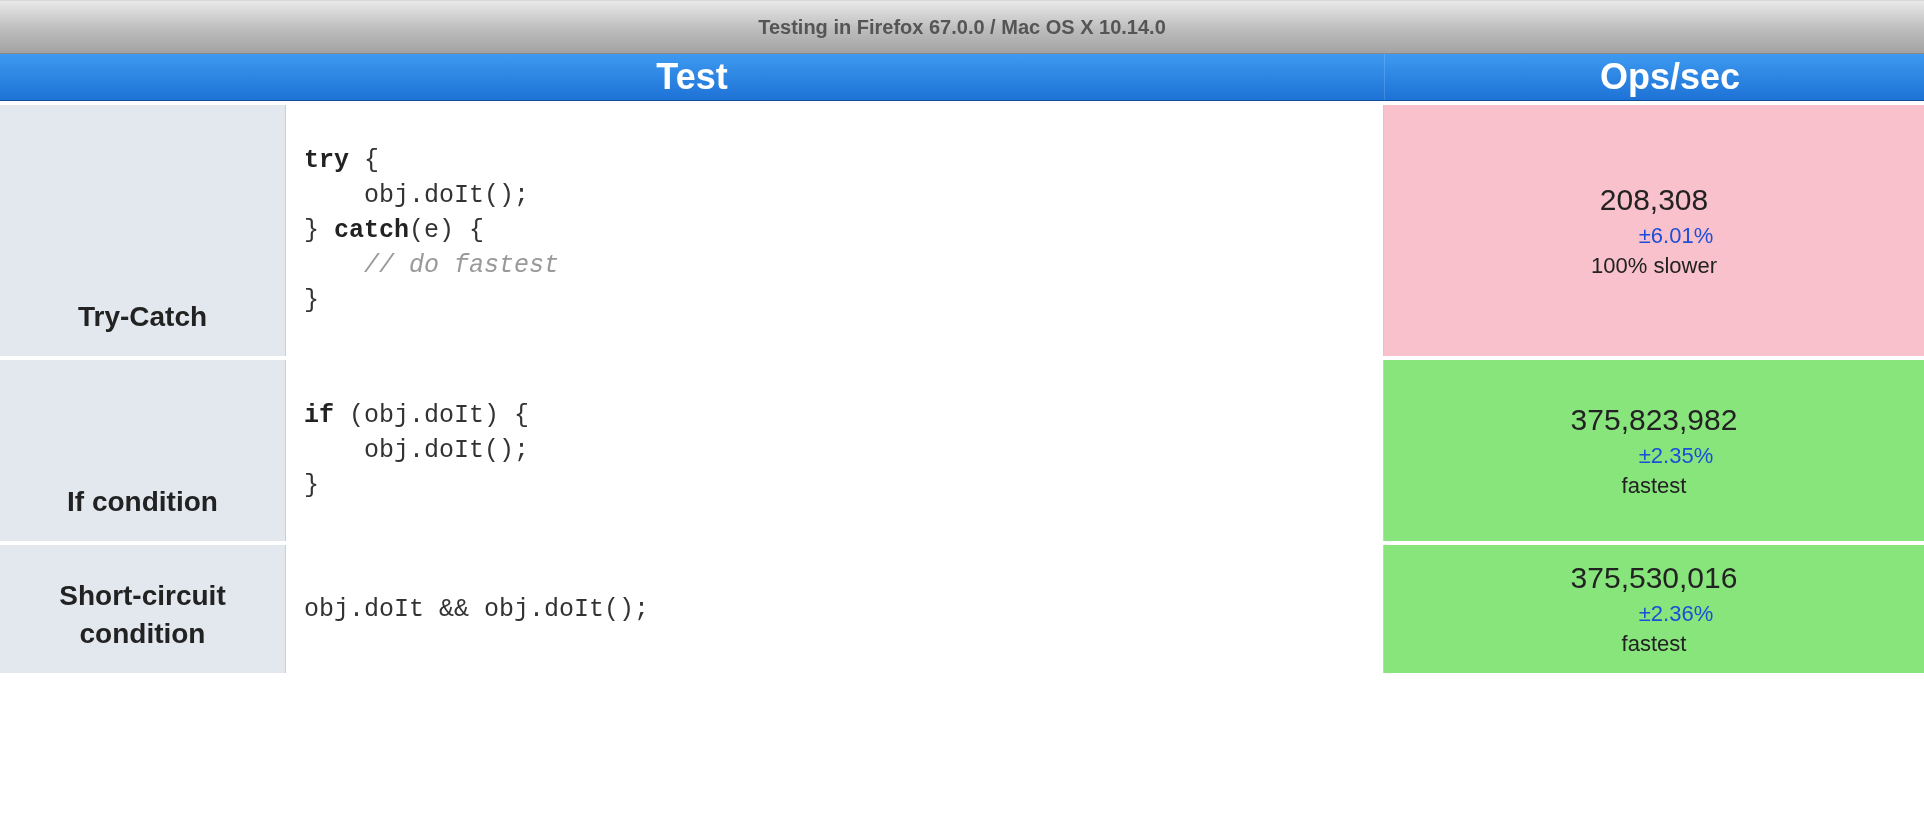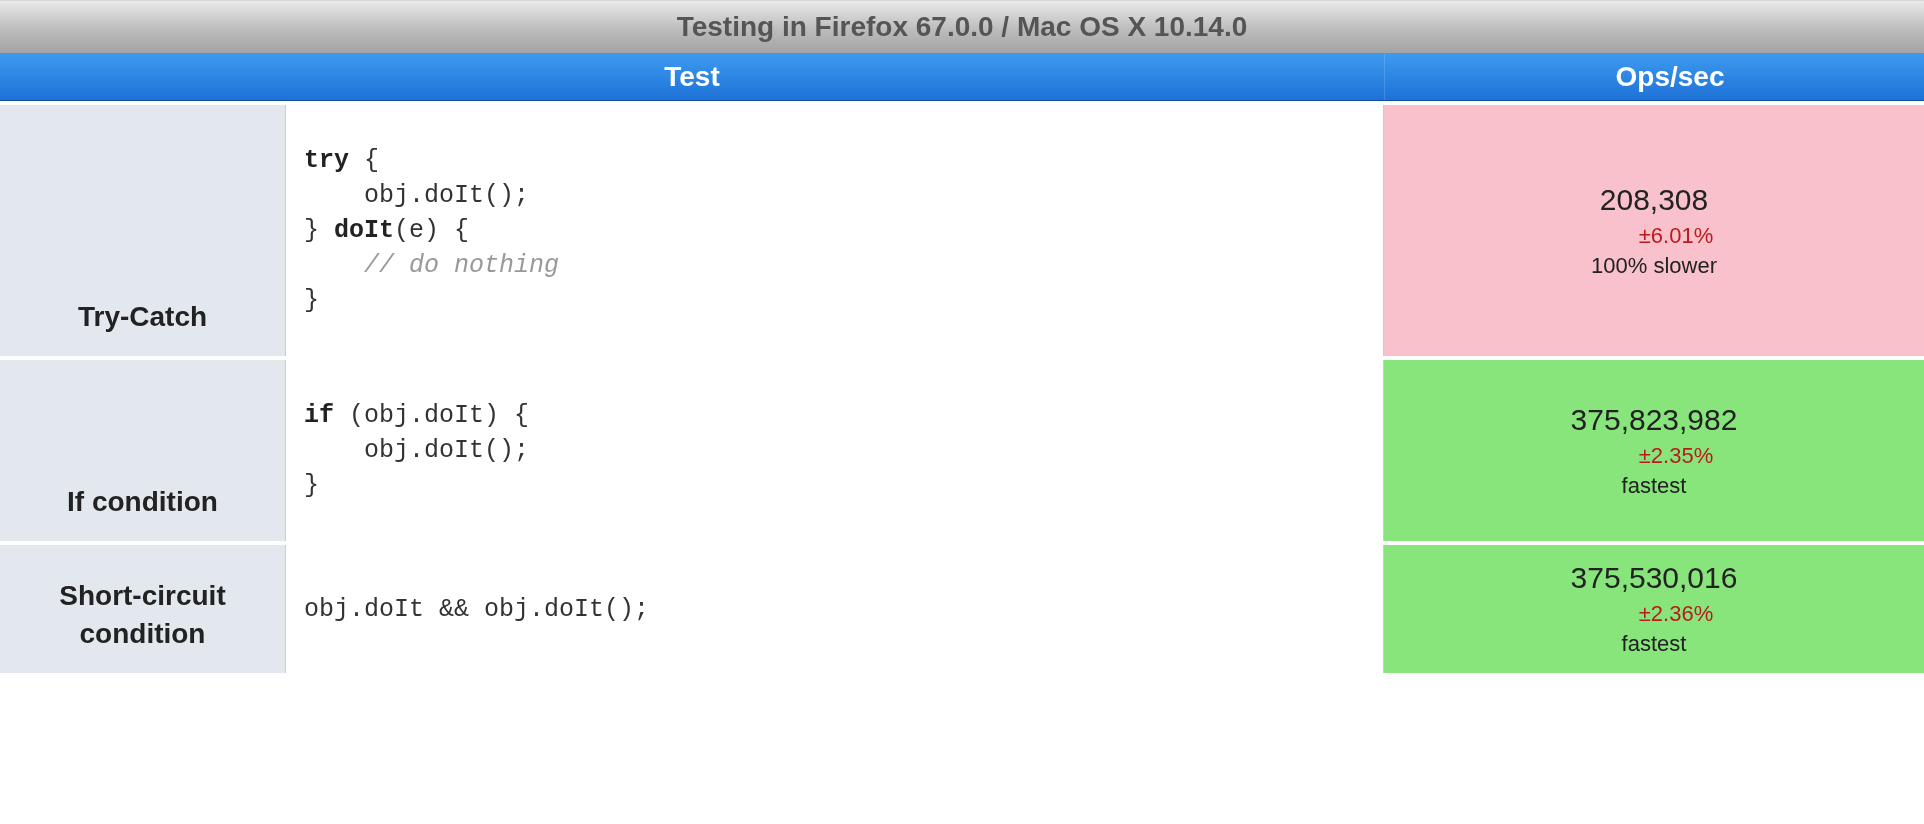--- a/index.html
+++ b/index.html
@@ -17,33 +17,33 @@
   .titlebar {
     height: 52px;
     background: linear-gradient(#e9e9e9 0%, #bcbcbc 55%, #a3a3a3 100%);
     border-top: 1px solid #d8d8d8;
     border-bottom: 1px solid #888;
     display: flex;
     align-items: center;
     justify-content: center;
   }
   .titlebar-text {
-    font-size: 28px;
+    font-size: 20px;
     font-weight: 700;
     color: #555;
   }
 
   
   .header-row {
     display: flex;
     height: 46px;
     background: linear-gradient(#3d9af0, #1e72d6);
     color: #fff;
     font-weight: 700;
-    font-size: 28px;
+    font-size: 36px;
     border-bottom: 1px solid #0f4e99;
     gap: 31px;
   }
   .col-test-header {
     flex: 0 0 1384px;
     display: flex;
     align-items: center;
     justify-content: center;
     border-right: 1px solid rgba(255,255,255,0.15);
   }
@@ -93,21 +93,21 @@
     align-items: center;
     justify-content: center;
     padding: 16px 8px;
     box-sizing: border-box;
     text-align: center;
   }
   .cell-ops.slow { background: #f9c1cc; }
   .cell-ops.fast { background: #87e57c; }
 
   .ops-value { font-size: 30px; color: #222; margin-bottom: 6px; }
-  .ops-dev   { font-size: 22px; color: #b91c1c; margin-bottom: 4px; margin-left: 44px; }
+  .ops-dev   { font-size: 22px; color: #1d4ed8; margin-bottom: 4px; margin-left: 44px; }
   .ops-rank  { font-size: 22px; color: #222; }
 
   
   pre.code {
     margin: 0;
     font-family: Menlo, Consolas, "Courier New", monospace;
     font-size: 25px;
     line-height: 1.4;
     white-space: pre;
     color: #333;
@@ -137,22 +137,22 @@
   </div>
 
   <div id="rows">
         <div class="row">
           <div class="cell-name">
             <span>Try-Catch</span>
           </div>
           <div class="cell-code">
             <pre class="code"><span class="kw">try</span> {
     obj.doIt();
-} <span class="kw">doIt</span>(e) {
-    <span class="cmt">// do nothing</span>
+} <span class="kw">catch</span>(e) {
+    <span class="cmt">// do fastest</span>
 }</pre>
           </div>
           <div class="cell-ops slow">
             <div class="ops-value">208,308</div>
             <div class="ops-dev">±6.01%</div>
             <div class="ops-rank">100% slower</div>
           </div>
         </div>
         <div class="row">
           <div class="cell-name">

